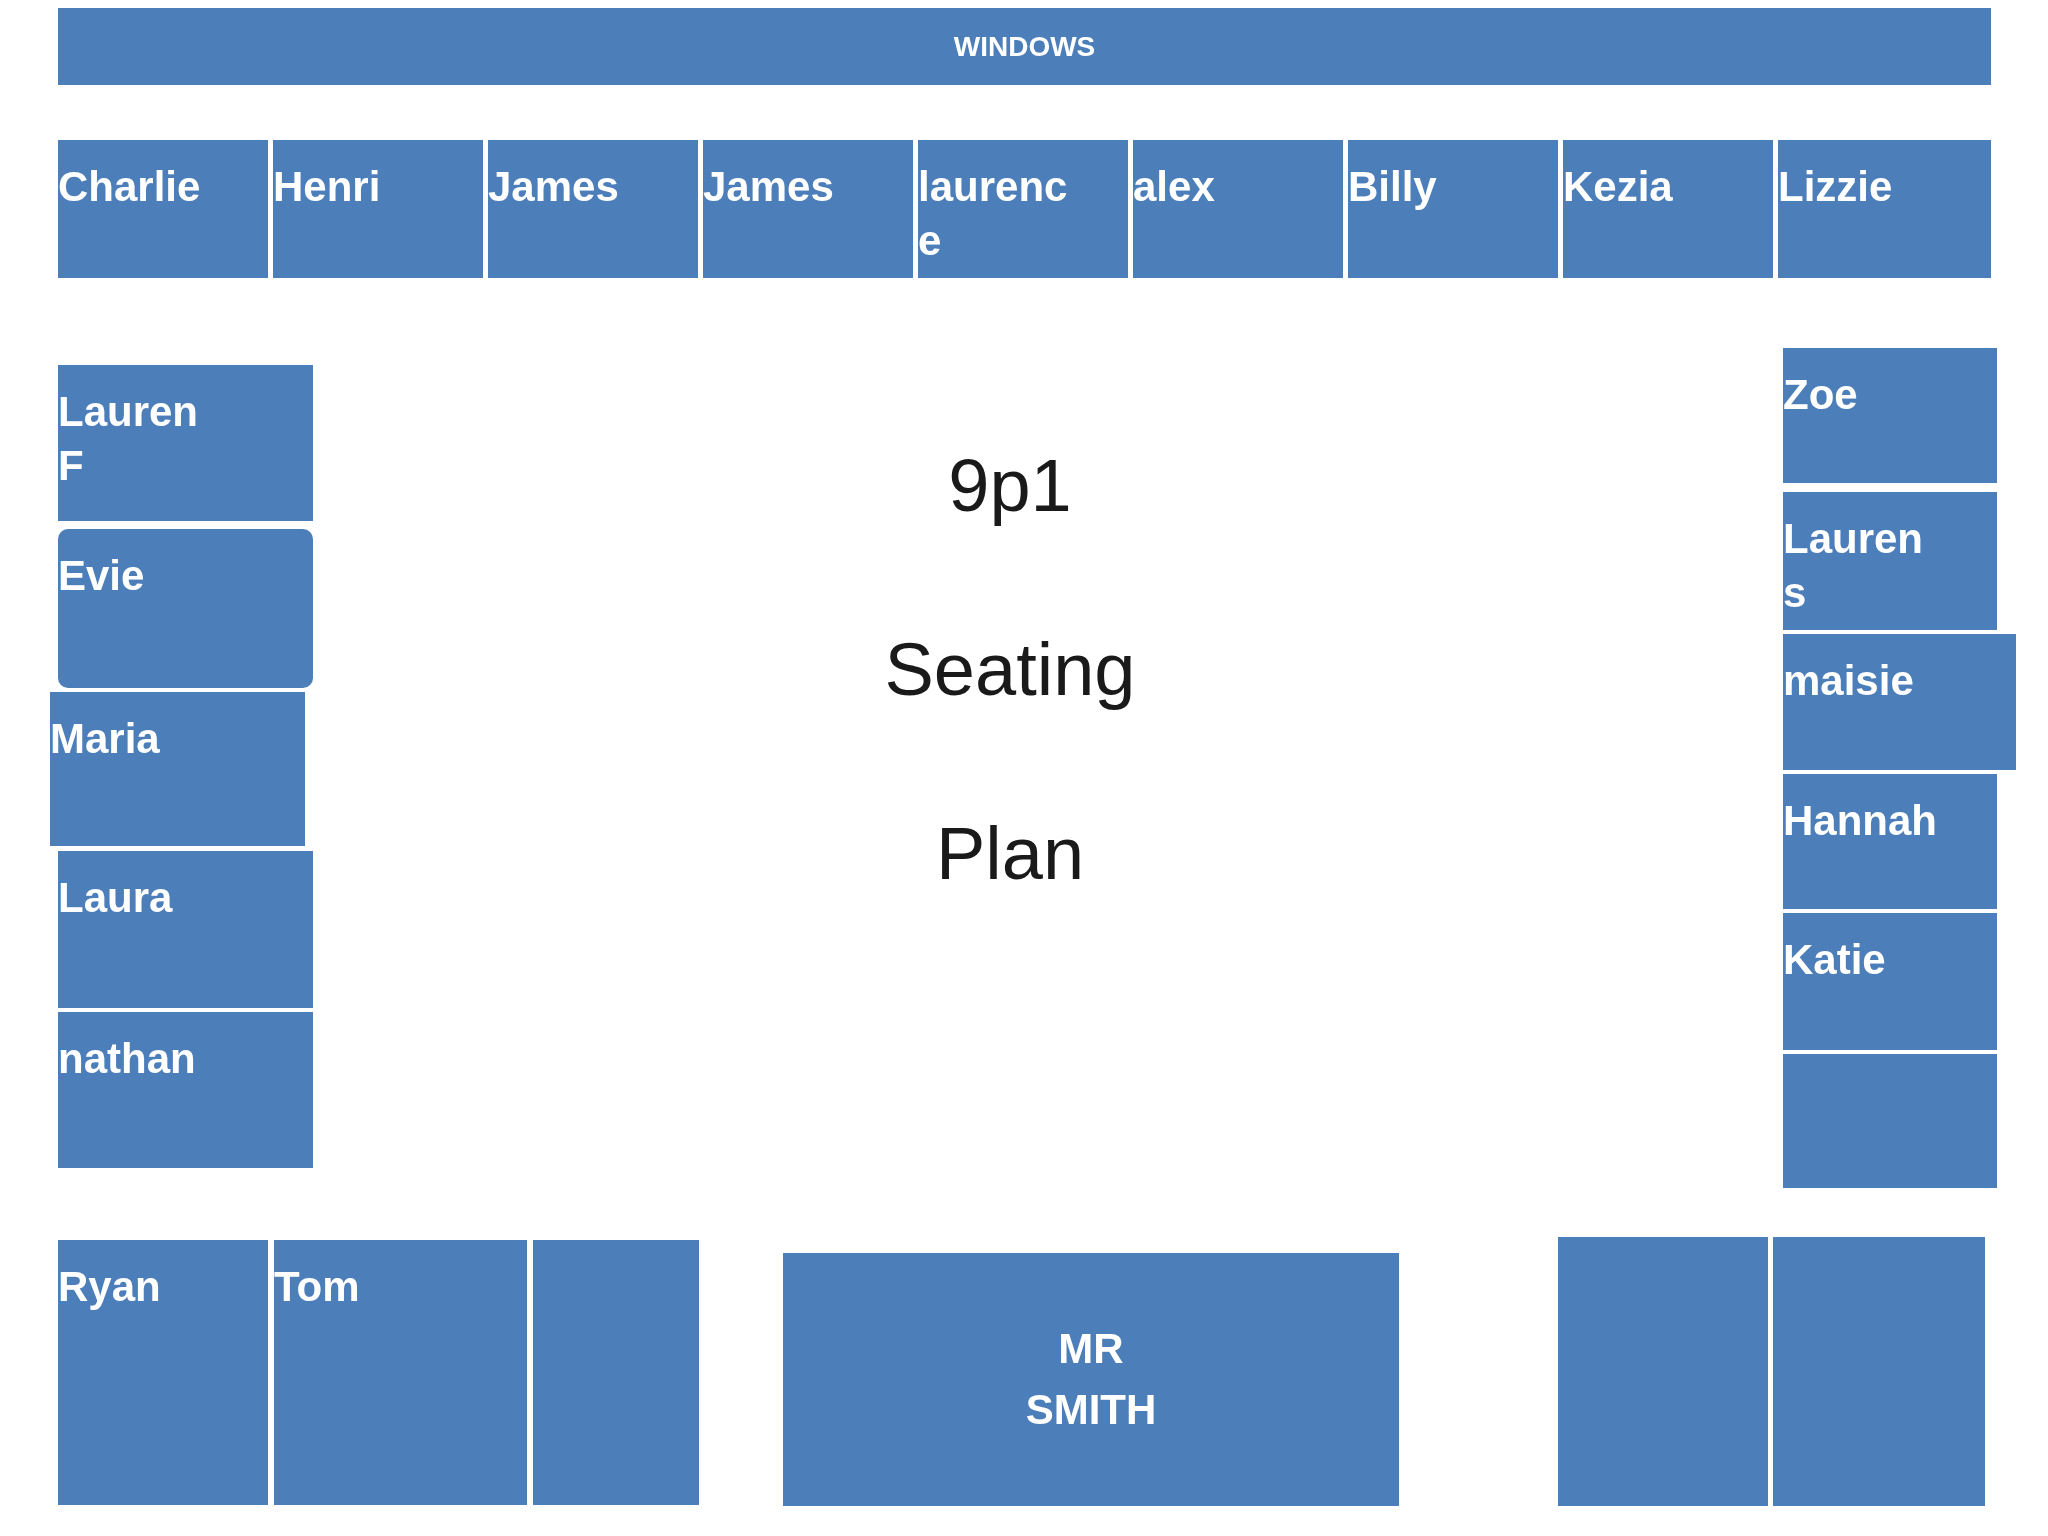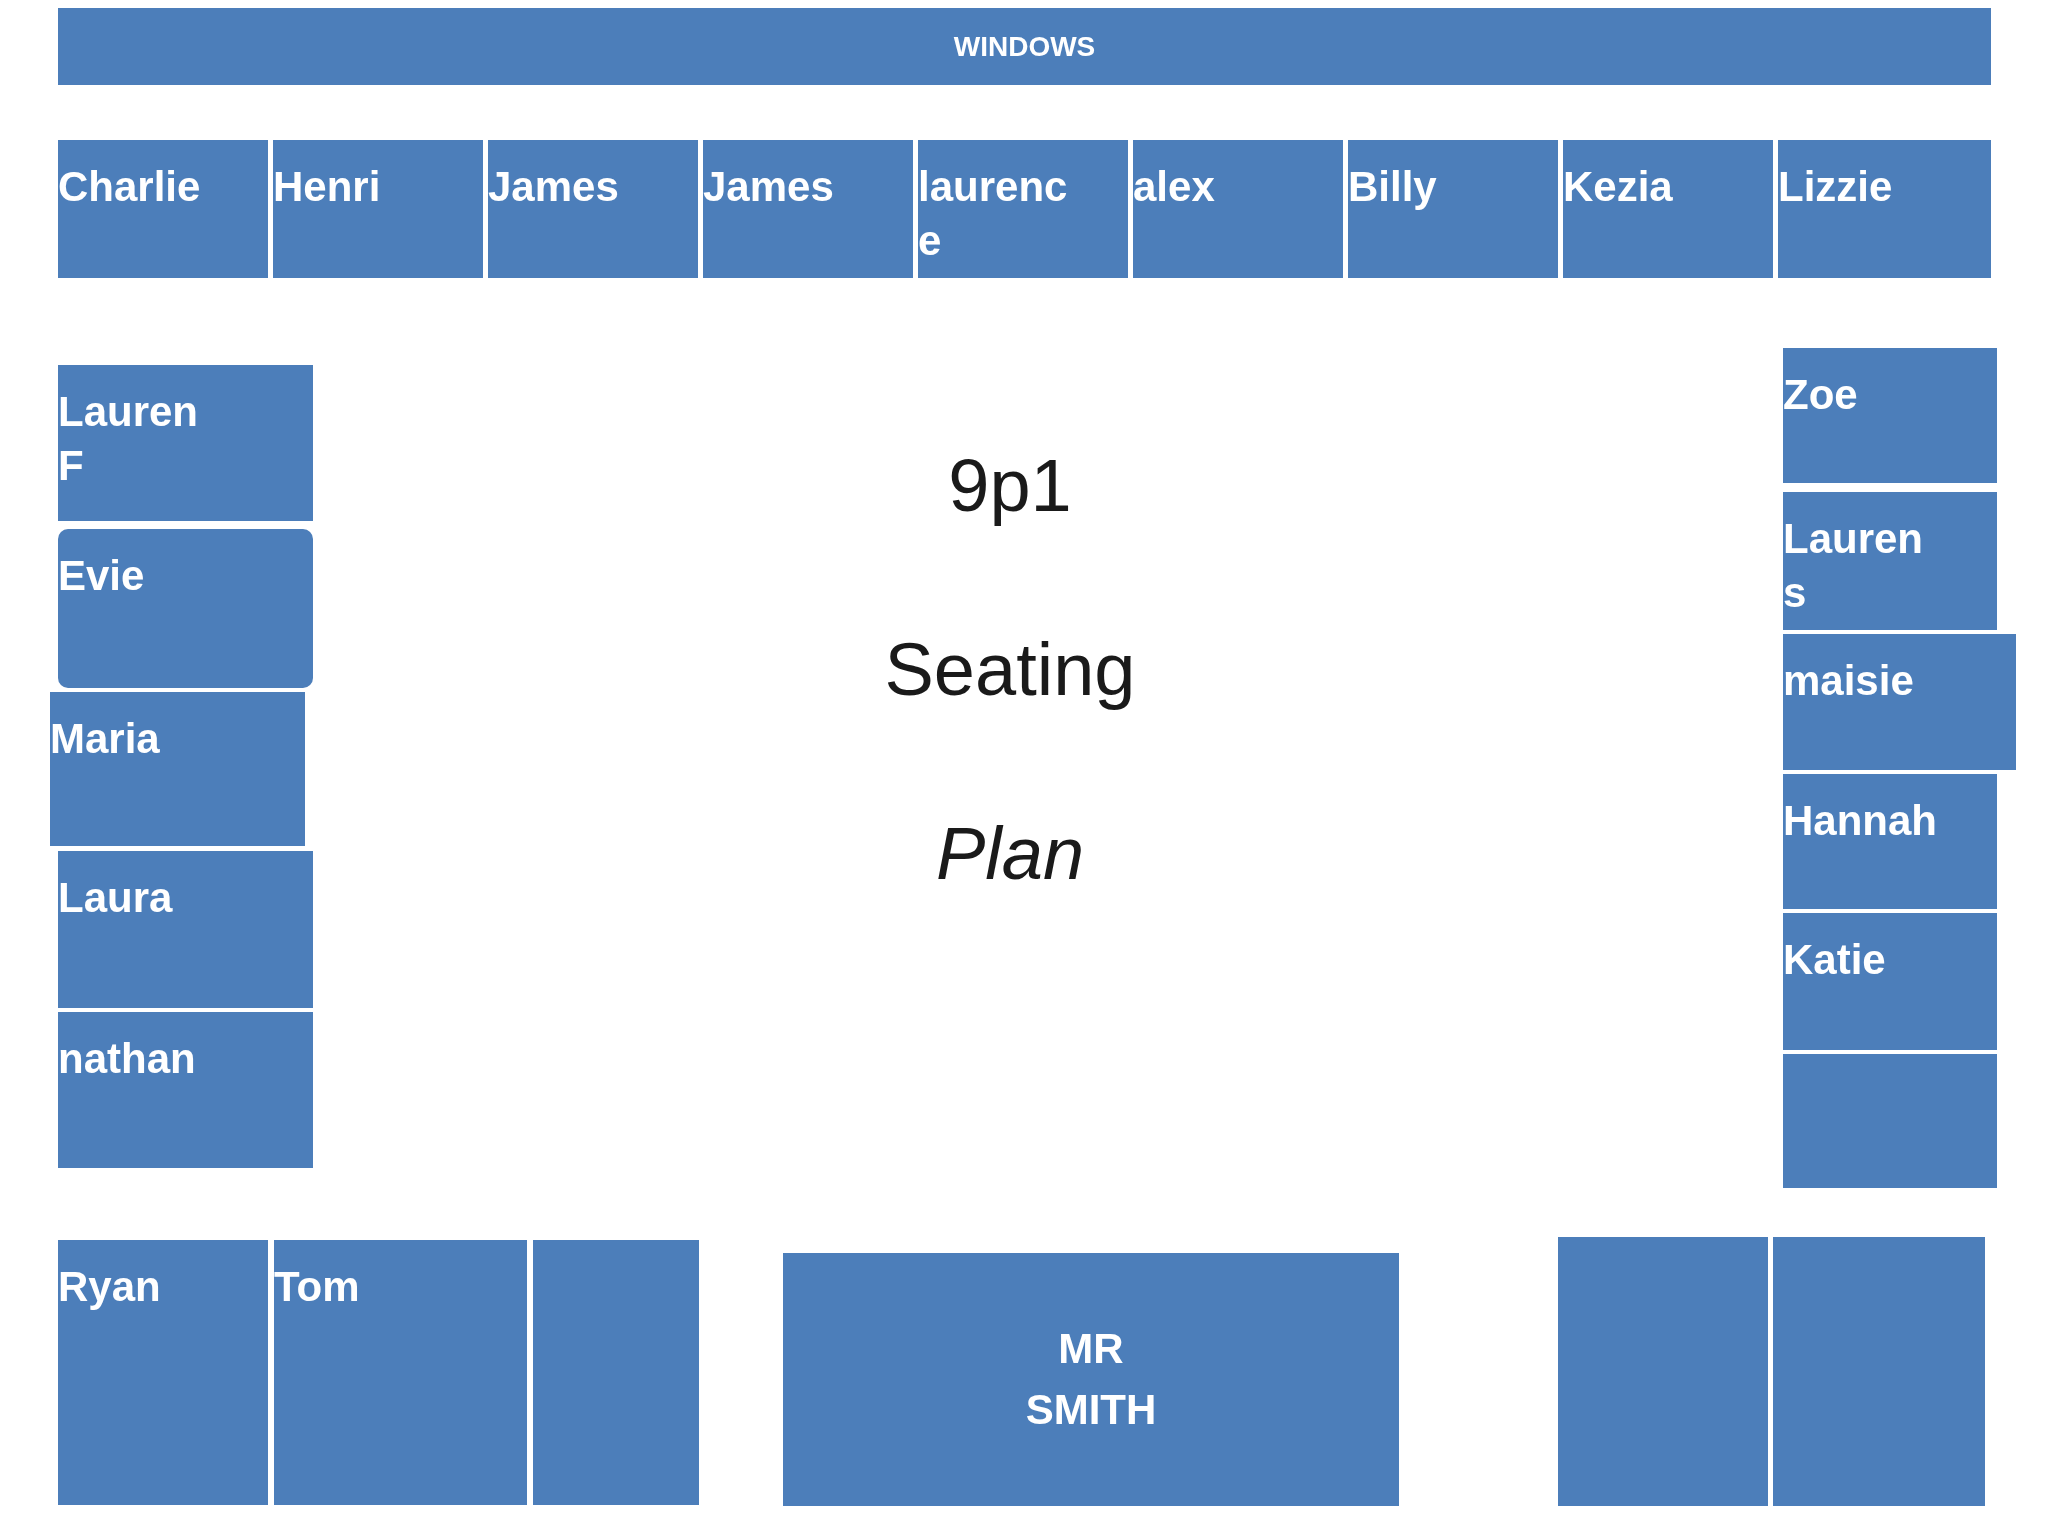--- a/index.html
+++ b/index.html
@@ -86,21 +86,21 @@
   <div class="seat" style="left:1783px;top:348px; width:214px;height:135px;">Zoe</div>
   <div class="seat" style="left:1783px;top:492px; width:214px;height:138px;">Lauren
 s</div>
   <div class="seat" style="left:1783px;top:634px; width:233px;height:136px;">maisie</div>
   <div class="seat" style="left:1783px;top:774px; width:214px;height:135px;">Hannah</div>
   <div class="seat" style="left:1783px;top:913px; width:214px;height:137px;">Katie</div>
   <div class="seat" style="left:1783px;top:1054px;width:214px;height:134px;"></div>
 
   <div class="title-line" style="top:449px;">9p1</div>
   <div class="title-line" style="top:633px;">Seating</div>
-  <div class="title-line" style="top:817px;font-style:italic;">Plan</div>
+  <div class="title-line" style="top:817px;">Plan</div>
 
   <div class="seat" style="left:58px; top:1240px;width:210px;height:265px;">Ryan</div>
   <div class="seat" style="left:274px;top:1240px;width:253px;height:265px;">Tom</div>
   <div class="seat" style="left:533px;top:1240px;width:166px;height:265px;"></div>
 
   <div class="desk" style="left:783px;top:1253px;width:616px;height:253px;">MR
 SMITH</div>
 
   <div class="seat" style="left:1558px;top:1237px;width:210px;height:269px;"></div>
   <div class="seat" style="left:1773px;top:1237px;width:212px;height:269px;"></div>

